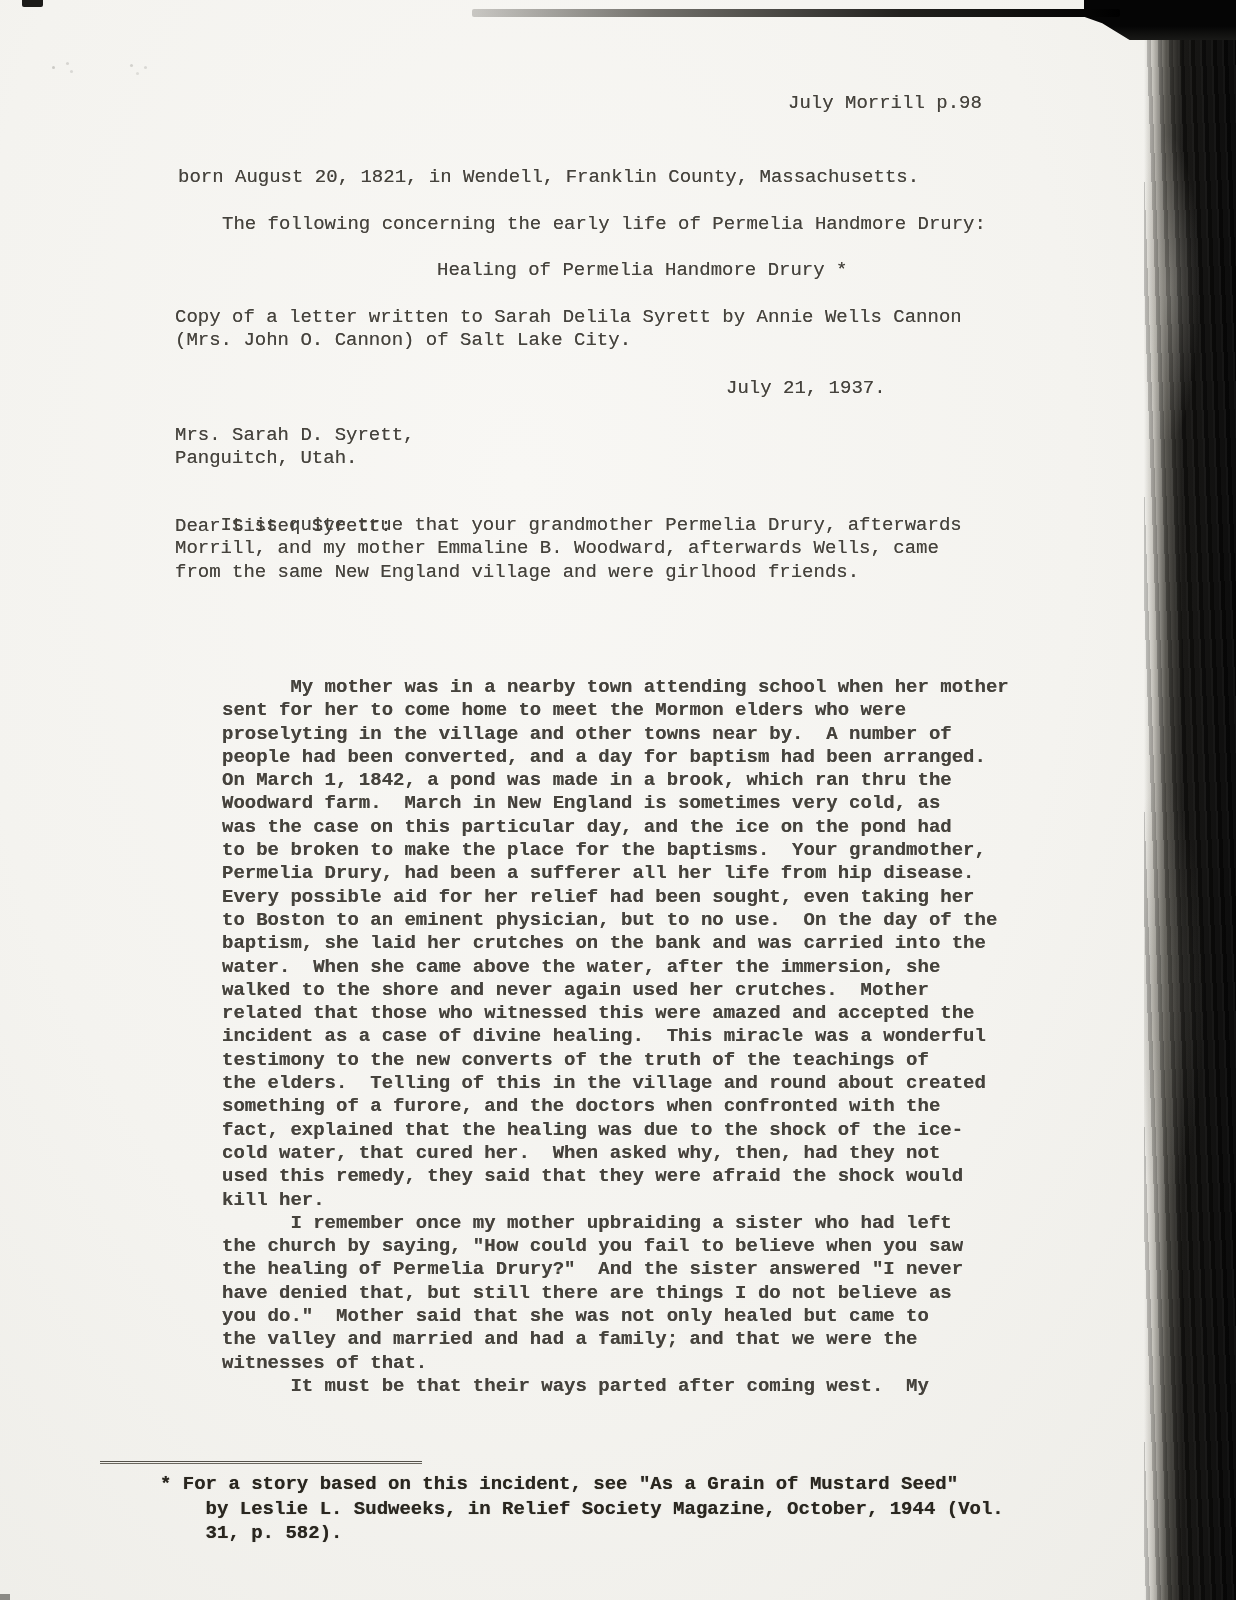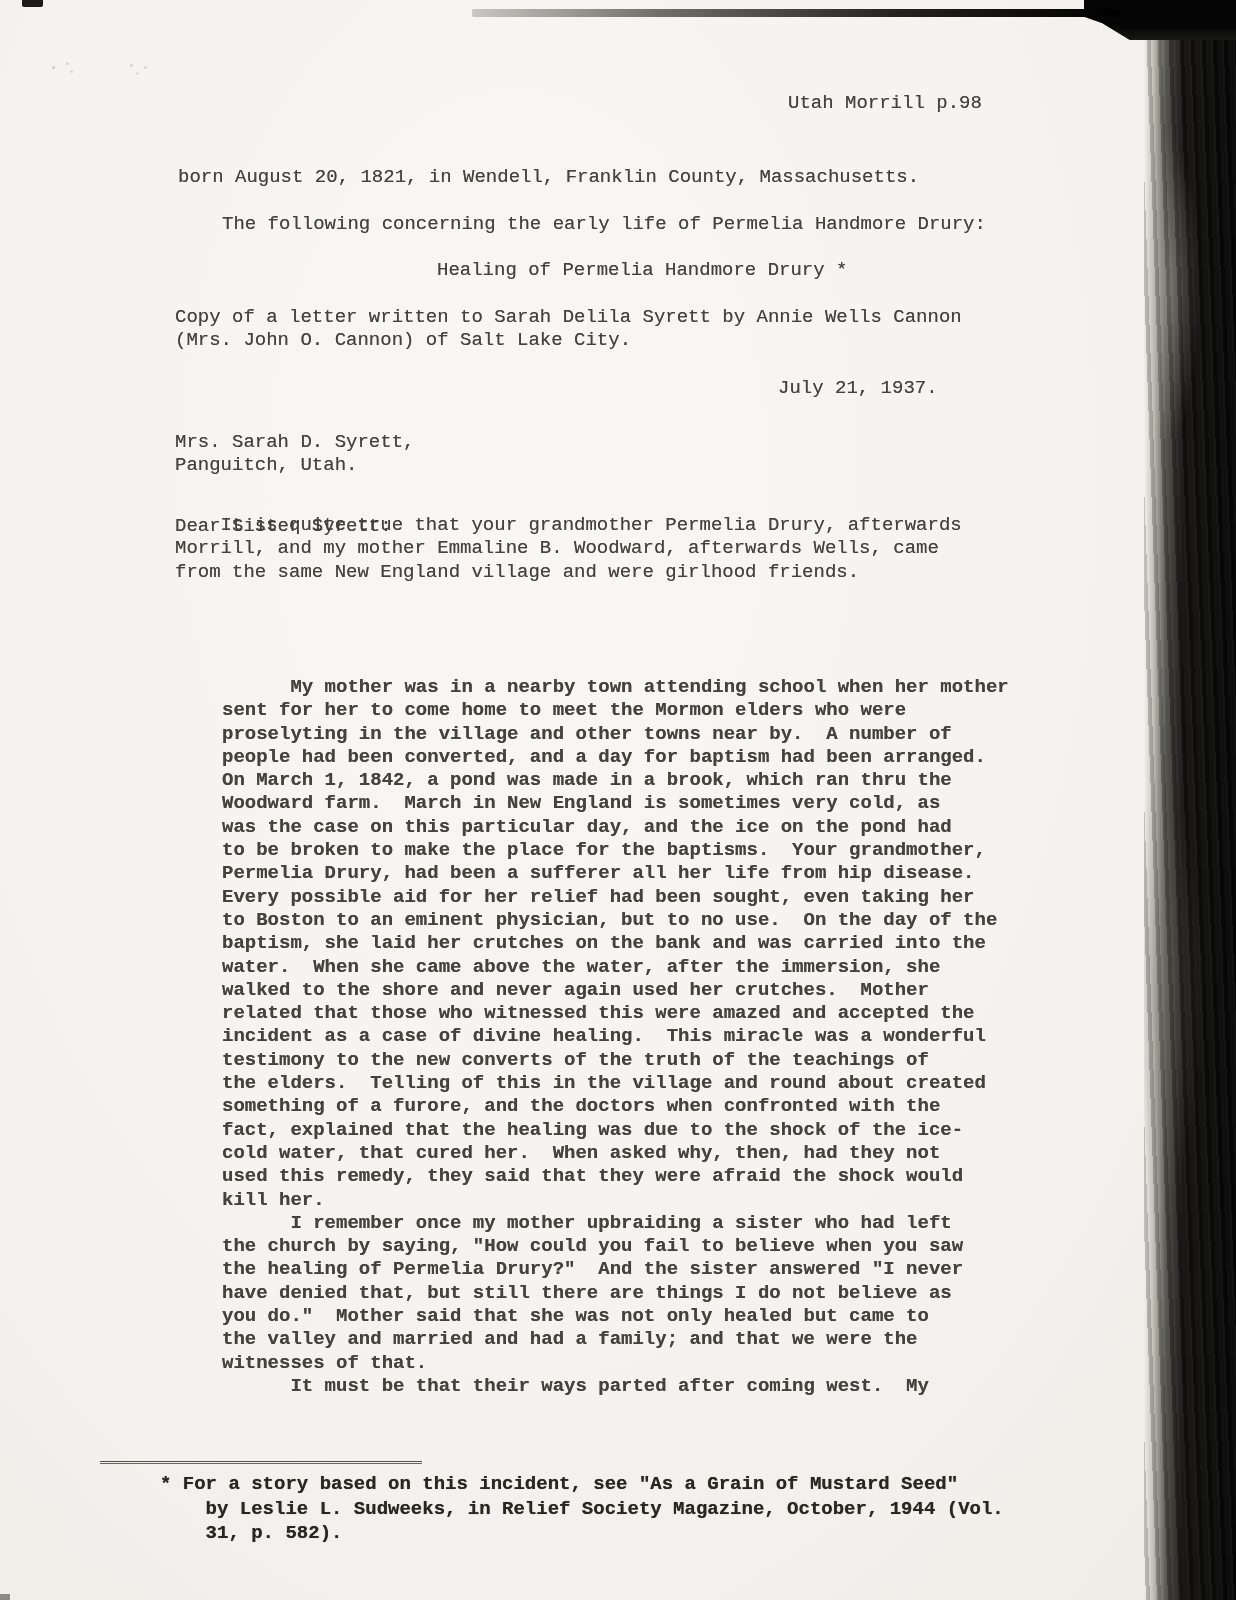--- a/index.html
+++ b/index.html
@@ -91,36 +91,36 @@
 
 <div class="page">
 
   <div class="right-band"></div>
   <div class="top-right-block"></div>
   <div class="top-stripe"></div>
   <div class="top-left-mark"></div>
   <div class="pencil-mark"></div>
   <div class="bottom-left-mark"></div>
 
-  <div class="abs t" style="left:788px; top:92px;">Utah Morrill p.98</div>
+  <div class="abs t" style="left:788px; top:92px;">July Morrill p.98</div>
 
   <div class="abs t" style="left:178px; top:166px;">born August 20, 1821, in Wendell, Franklin County, Massachusetts.</div>
 
   <div class="abs t" style="left:222px; top:213px;">The following concerning the early life of Permelia Handmore Drury:</div>
 
   <div class="abs t" style="left:437px; top:259px;">Healing of Permelia Handmore Drury *</div>
 
   <div class="abs" style="left:175px; top:306px;">
       <div class="tline">Copy of a letter written to Sarah Delila Syrett by Annie Wells Cannon</div>
       <div class="tline">(Mrs. John O. Cannon) of Salt Lake City.</div>
     </div>
 
-  <div class="abs t" style="left:778px; top:377px;text-align:center;">July 21, 1937.</div>
+  <div class="abs t" style="left:726px; top:377px;text-align:center;">July 21, 1937.</div>
 
-  <div class="abs" style="left:175px; top:424px;margin-top:7px;">
+  <div class="abs" style="left:175px; top:424px;">
       <div class="tline">Mrs. Sarah D. Syrett,</div>
       <div class="tline">Panguitch, Utah.</div>
     </div>
 
   <div class="abs t" style="left:175px; top:491px;margin-top:24px;">Dear Sister Syrett:</div>
 
   <div class="abs" style="left:175px; top:514px;">
       <div class="tline">    It is quite true that your grandmother Permelia Drury, afterwards</div>
       <div class="tline">Morrill, and my mother Emmaline B. Woodward, afterwards Wells, came</div>
       <div class="tline">from the same New England village and were girlhood friends.</div>

